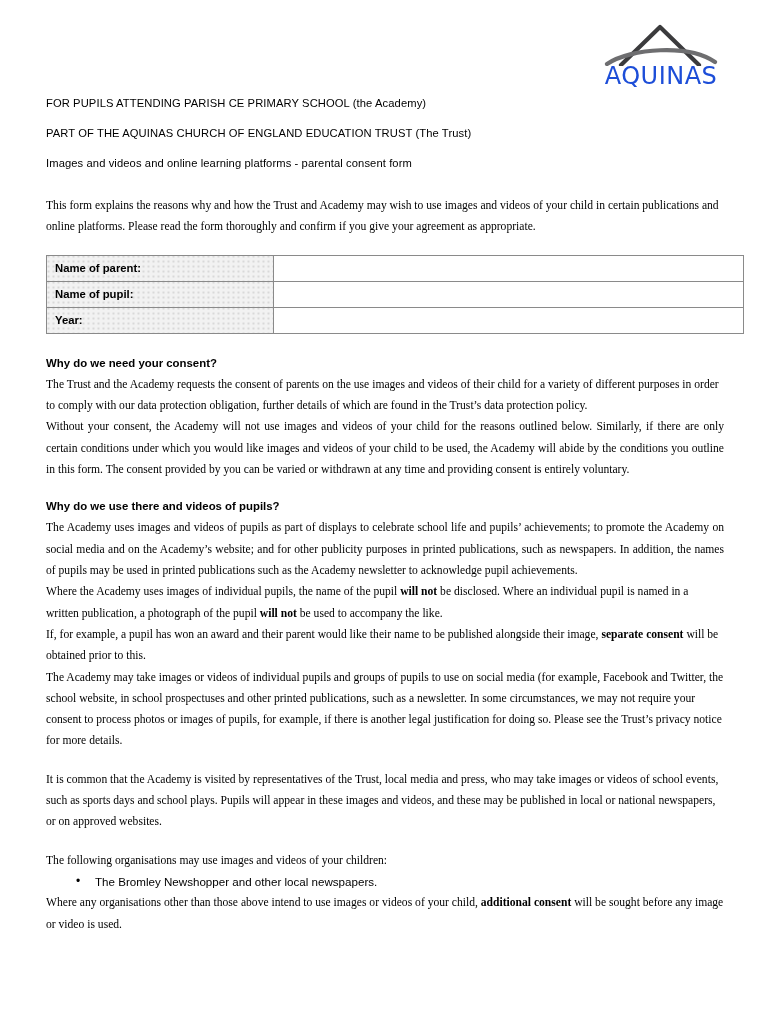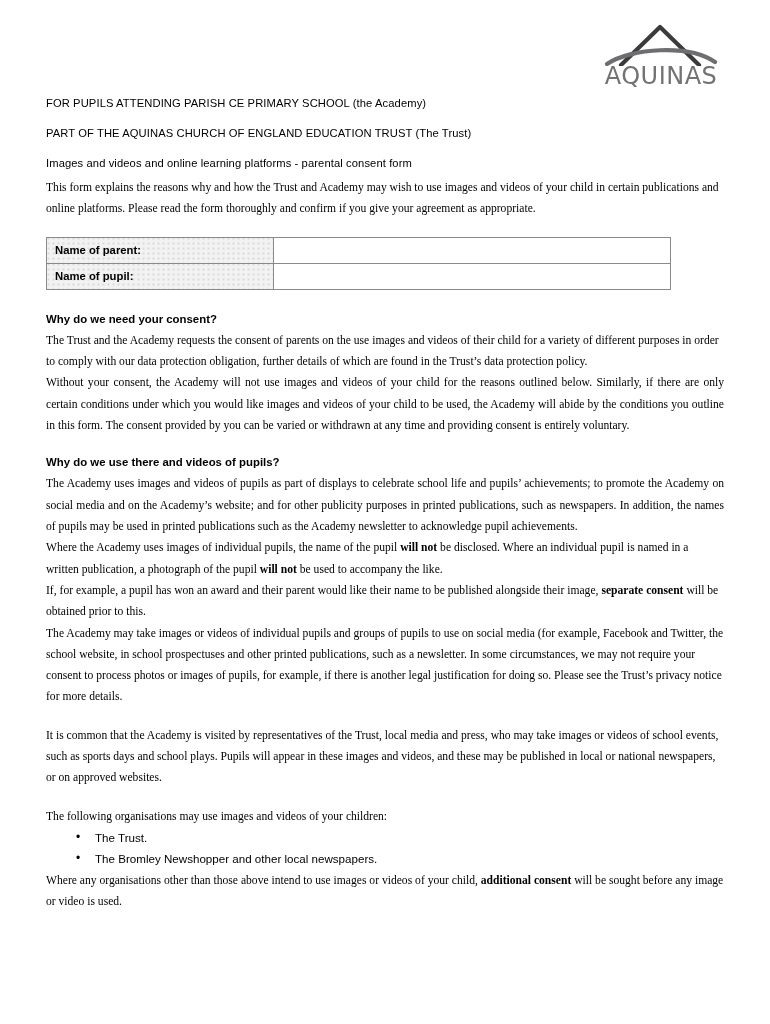--- a/index.html
+++ b/index.html
@@ -36,41 +36,41 @@
     display: block;
     width: 128px;
     height: 44px;
   }
   .logo-word {
     display: block;
     margin-top: -2px;
     font-family: "DejaVu Sans", sans-serif;
     font-size: 24px;
     letter-spacing: 0.5px;
-    color: #737373;
+    color: #1d4ed8;
     line-height: 1;
     font-weight: 400;
   }
 
   
   .content {
     position: absolute;
     left: 46px;
     top: 96px;
     width: 678px;
   }
 
   .hdr {
     font-size: 11.2px;
     font-weight: normal;
     line-height: 1.25;
     margin: 0 0 16px 0;
     letter-spacing: 0.1px;
   }
-  .hdr.last { margin-bottom: 7px; }
+  .hdr.last { margin-bottom: 25px; }
 
   p.body {
     font-size: 11.6px;
     line-height: 1.84;
     margin: 0;
     text-align: left;
     font-family: Liberation Serif, serif;
   }
   p.body.justify { text-align: justify; }
 
@@ -79,21 +79,21 @@
     font-weight: bold;
     line-height: 1.75;
     margin: 0;
   }
   .gap-md { height: 17px; }
   .gap-lg { height: 20px; }
 
   
   table.form-table {
     border-collapse: collapse;
-    width: 625px;
+    width: 698px;
     margin: 0;
     table-layout: fixed;
   }
   table.form-table td {
     border: 1px solid #8a8a8a;
     height: 25px;
     padding: 0 0 0 8px;
     vertical-align: middle;
   }
   td.lbl {
@@ -159,20 +159,24 @@
     <table class="form-table">
       <tbody>
         <tr>
           <td class="lbl">Name of parent:</td>
           <td class="val"></td>
         </tr>
         <tr>
           <td class="lbl">Name of pupil:</td>
           <td class="val"></td>
         </tr>
+        <tr>
+          <td class="lbl">Year:</td>
+          <td class="val"></td>
+        </tr>
       </tbody>
     </table>
 
     <div class="gap-lg"></div>
 
     <div class="sec-head">Why do we need your consent?</div>
     <p class="body">The Trust and the Academy requests the consent of parents on the use images and videos of their child for a variety of different purposes in order to comply with our data protection obligation, further details of which are found in the Trust’s data protection policy.</p>
     <p class="body justify">Without your consent, the Academy will not use images and videos of your child for the reasons outlined below. Similarly, if there are only certain conditions under which you would like images and videos of your child to be used, the Academy will abide by the conditions you outline in this form. The consent provided by you can be varied or withdrawn at any time and providing consent is entirely voluntary.</p>
 
     <div class="gap-md"></div>
@@ -184,19 +188,18 @@
     <p class="body">The Academy may take images or videos of individual pupils and groups of pupils to use on social media (for example, Facebook and Twitter, the school website, in school prospectuses and other printed publications, such as a newsletter. In some circumstances, we may not require your consent to process photos or images of pupils, for example, if there is another legal justification for doing so.  Please see the Trust’s privacy notice for more details.</p>
 
     <div class="gap-md"></div>
 
     <p class="body">It is common that the Academy is visited by representatives of the Trust, local media and press, who may take images or videos of school events, such as sports days and school plays. Pupils will appear in these images and videos, and these may be published in local or national newspapers, or on approved websites.</p>
 
     <div class="gap-md"></div>
 
     <p class="body">The following organisations may use images and videos of your children:</p>
     <ul class="bullets">
-      <li>The Trust.</li>
       <li>The Bromley Newshopper and other local newspapers.</li>
     </ul>
     <p class="body"><span>Where any organisations other than those above intend to use images or videos of your child, </span><b>additional consent</b><span> will be sought before any image or video is used.</span></p>
 
   </div>
 </div>
 
 </body></html>

